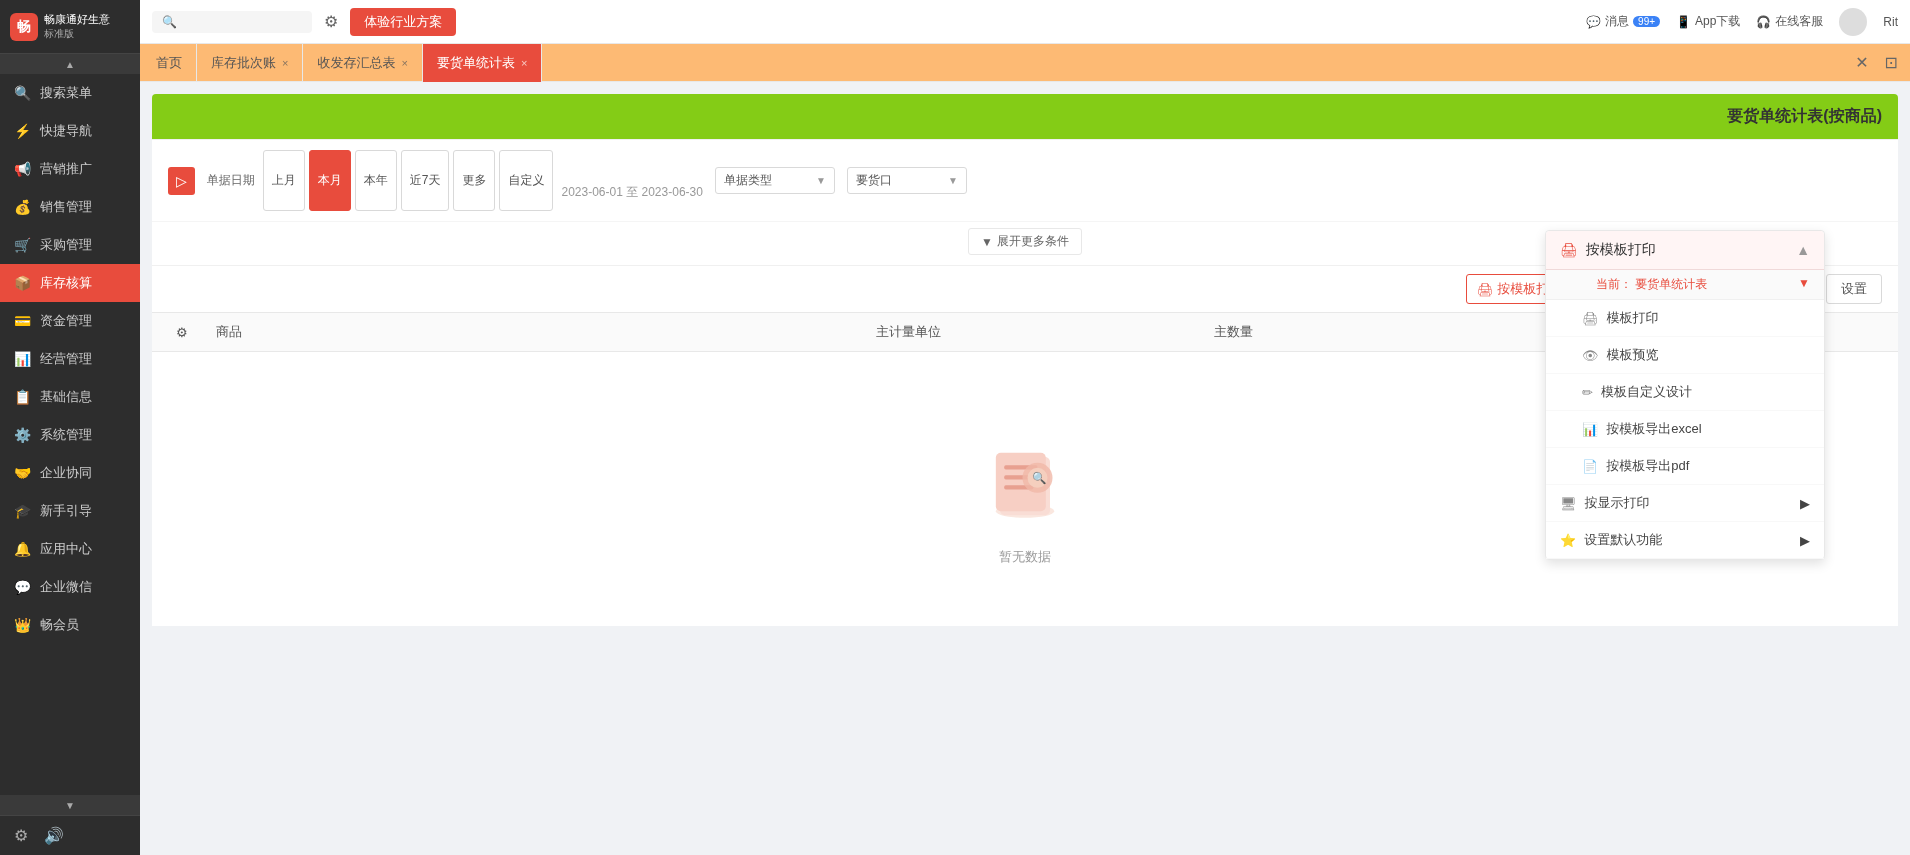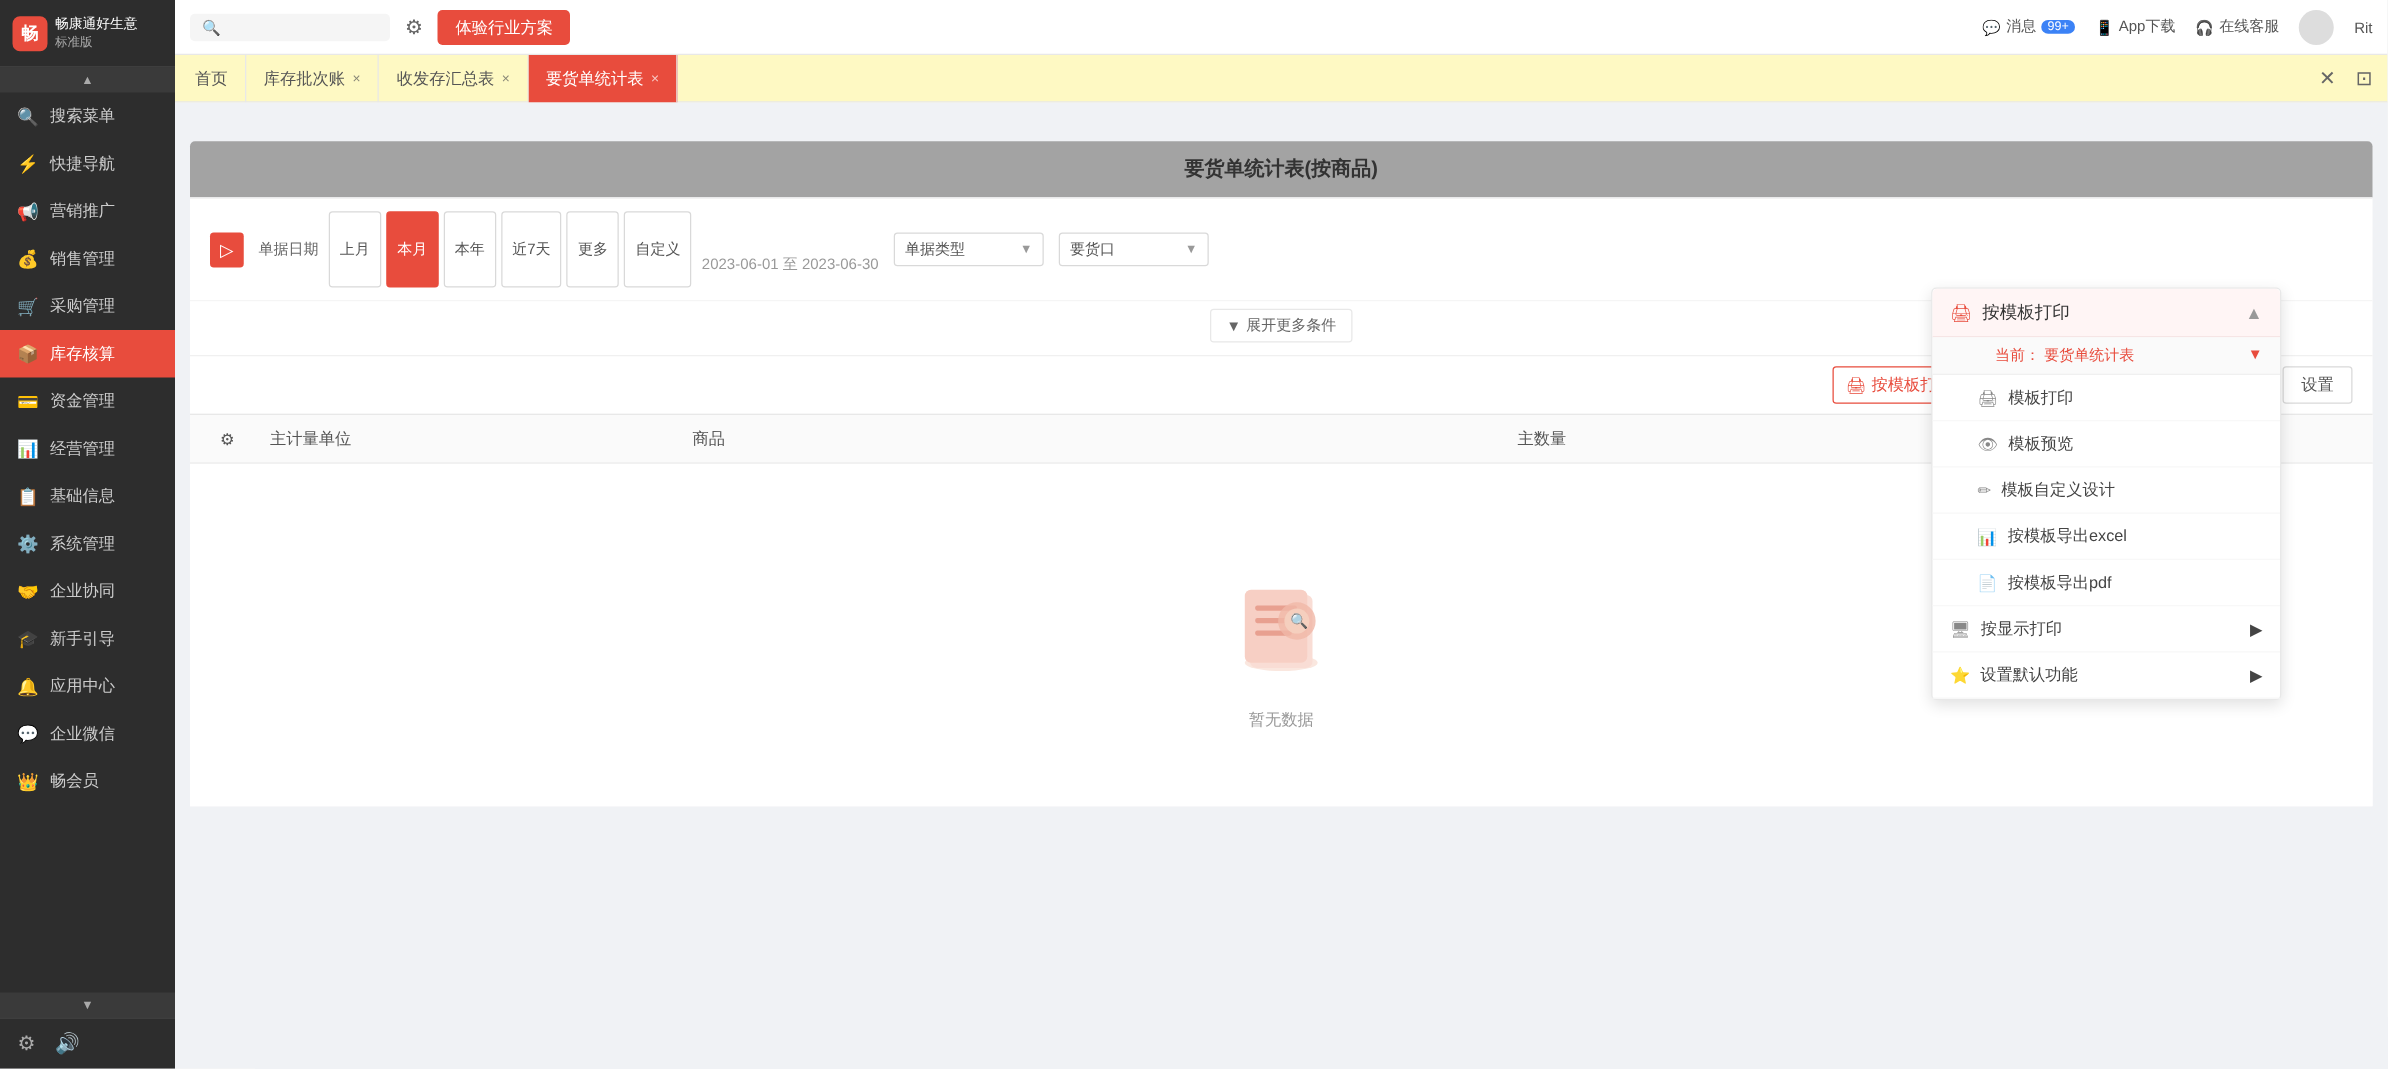--- a/index.html
+++ b/index.html
@@ -89,21 +89,21 @@
     .topbar-spacer { flex: 1; }
     .topbar-actions { display: flex; align-items: center; gap: 16px; }
     .topbar-action { display: flex; align-items: center; gap: 4px; color: #555; font-size: 12px; cursor: pointer; }
     .topbar-badge { background: #3b82f6; color: white; border-radius: 10px; font-size: 10px; padding: 0 5px; min-width: 18px; text-align: center; }
     .topbar-avatar { width: 28px; height: 28px; background: #ddd; border-radius: 50%; }
     .topbar-username { font-size: 12px; color: #555; }
 
     
     .tabbar {
       height: 38px;
-      background: #fef9c3;
+      background: #fdba74;
       border-bottom: 1px solid #e8e8e8;
       display: flex;
       align-items: center;
       padding: 0 0 0 12px;
       gap: 0;
     }
     .tab {
       display: flex; align-items: center;
       padding: 0 14px;
       height: 38px;
@@ -123,28 +123,27 @@
     .page-content {
       flex: 1;
       background: #f0f2f5;
       overflow: auto;
       padding: 12px;
       position: relative;
     }
 
     
     .page-header {
-      background: #a3a3a3;
+      background: #84cc16;
       padding: 12px 16px;
       border-radius: 4px 4px 0 0;
       display: flex;
       align-items: center;
-      justify-content: center;
+      justify-content: flex-end;
       margin-bottom: 0;
-      margin-top: 19px;
     }
     .page-title { font-size: 16px; font-weight: bold; color: #333; }
 
     
     .filter-bar {
       background: #fff;
       padding: 10px 16px;
       border-top: 1px solid #f0f0f0;
       display: flex;
       flex-wrap: wrap;
@@ -482,22 +481,22 @@
       <span class="dots-btn">···</span>
       <button class="action-btn primary">查询</button>
       <button class="action-btn secondary">设置</button>
     </div>
 
     <div class="data-table">
       <div class="table-header">
         <div class="th settings">
           <span>⚙</span>
         </div>
+        <div class="th goods">商品</div>
         <div class="th unit">主计量单位</div>
-        <div class="th goods">商品</div>
         <div class="th qty">主数量</div>
         <div class="th amount">零售金额</div>
       </div>
 
       <div class="empty-state">
         <svg class="empty-icon" viewBox="0 0 120 120" xmlns="http://www.w3.org/2000/svg">
 
           <ellipse cx="60" cy="95" rx="35" ry="8" fill="#f5cfc0" opacity="0.5"></ellipse>
           <rect x="30" y="30" width="60" height="70" rx="6" fill="#f9ddd5"></rect>
           <rect x="25" y="25" width="60" height="70" rx="6" fill="#f7cfc4"></rect>

